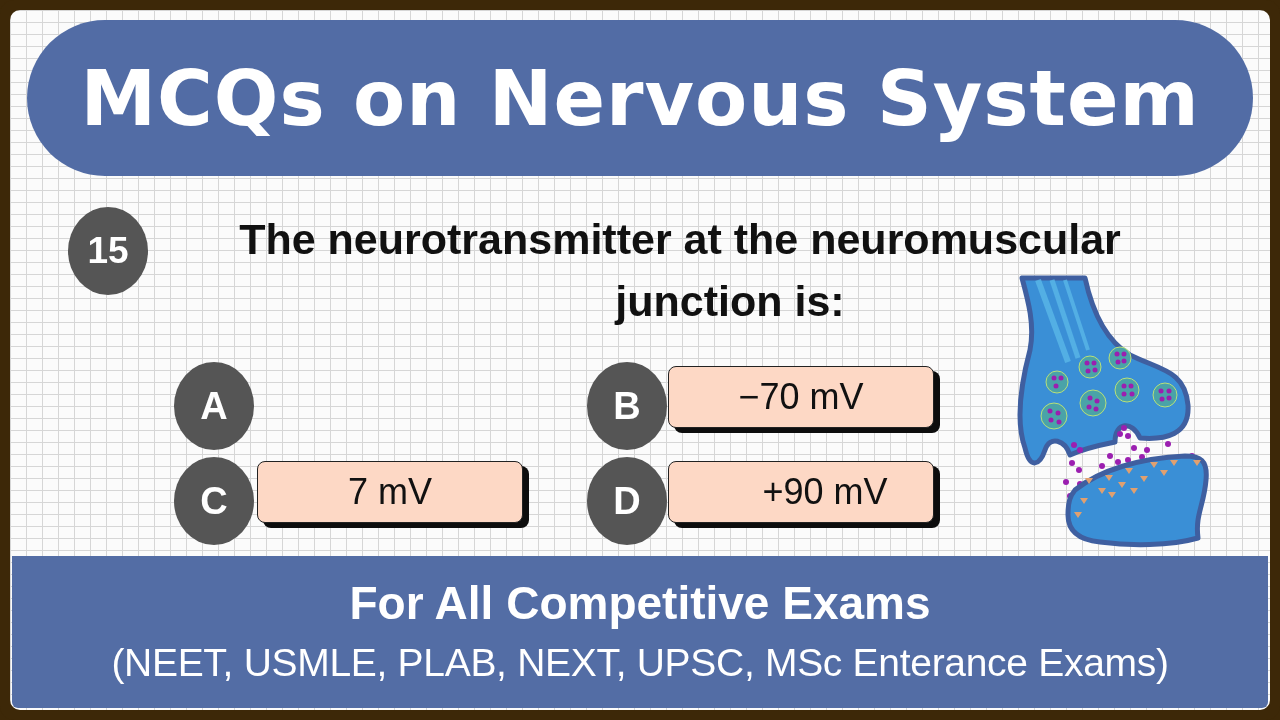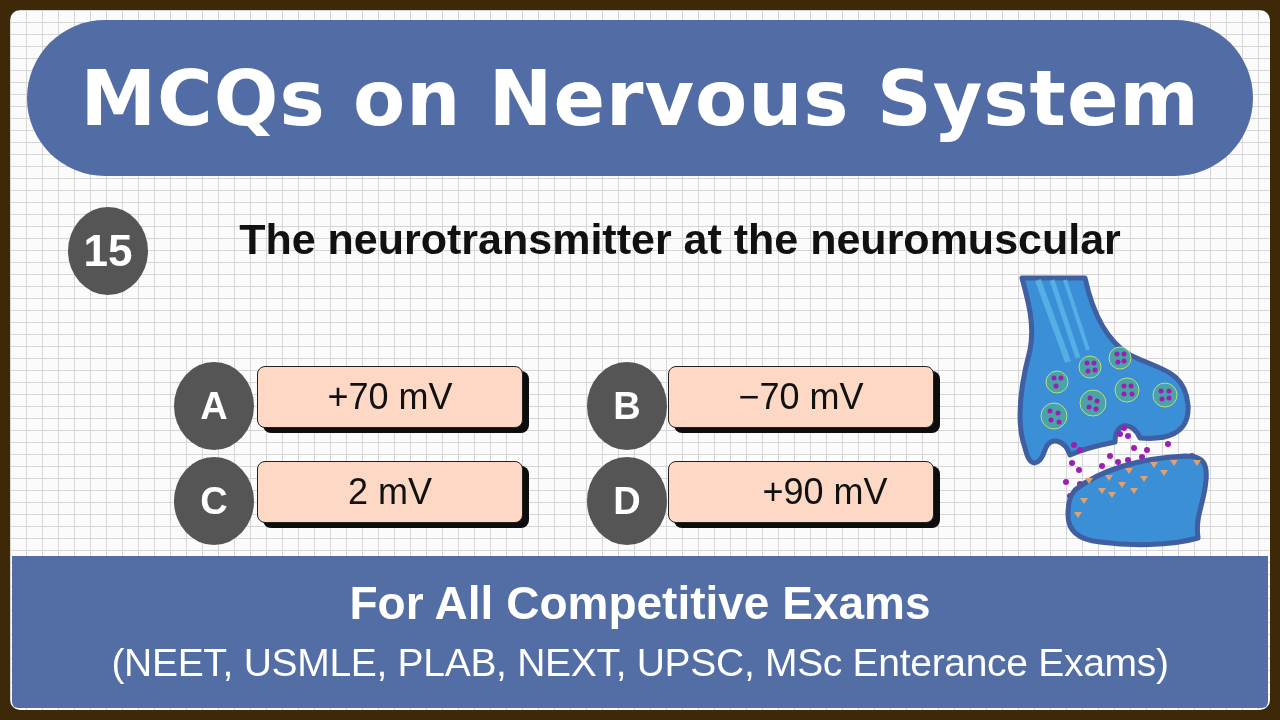--- a/index.html
+++ b/index.html
@@ -26,21 +26,21 @@
     }
     .title-pill span {
       font-family: "DejaVu Sans", sans-serif; font-weight: bold;
       font-size: 76px; color: #ffffff; letter-spacing: 1px;
     }
     .qnum {
       position: absolute; left: 58px; top: 197px; width: 80px; height: 88px;
       border-radius: 50%; background: #555555;
       display: flex; align-items: center; justify-content: center;
       font-family: "Liberation Sans", sans-serif; font-weight: bold;
-      font-size: 44px; color: #ffffff;
+      font-size: 37px; color: #ffffff;
     }
     .question {
       position: absolute; left: 150px; top: 198px; width: 1040px;
       font-family: Liberation Sans, sans-serif; font-weight: bold;
       font-size: 43px; line-height: 62px; color: #111111; text-align: center;
     }
     .opt-circle {
       position: absolute; width: 80px; height: 88px; border-radius: 50%;
       background: #555555; display: flex; align-items: center; justify-content: center;
       font-family: "Liberation Sans", sans-serif; font-weight: bold; font-size: 38px; color: #fff;
@@ -74,30 +74,30 @@
   <div class="canvas">
 
     <div class="title-pill">
       <span>MCQs on Nervous System</span>
     </div>
 
     <div class="qnum">15</div>
 
     <div class="question">
       <div>The neurotransmitter at the neuromuscular</div>
+      <div style="padding-left:100px;">junction is:</div>
     </div>
 
     <div class="opt-circle" style="left:164px; top:352px;">A</div>
-    <div class="opt-box" style="left:247px; top:356px;">+70 mV</div>
 
     <div class="opt-circle" style="left:577px; top:352px;">B</div>
     <div class="opt-box" style="left:658px; top:356px;">−70 mV</div>
 
     <div class="opt-circle" style="left:164px; top:447px;">C</div>
-    <div class="opt-box" style="left:247px; top:451px;">2 mV</div>
+    <div class="opt-box" style="left:247px; top:451px;">7 mV</div>
 
     <div class="opt-circle" style="left:577px; top:447px;">D</div>
     <div class="opt-box" style="left:658px; top:451px;padding-left:48px;">+90 mV</div>
 
     <svg class="illustration" viewBox="0 0 220 280">
 
       <path d="M12,8 L75,8 C82,40 95,70 120,85 C150,100 175,100 178,135 C180,165 155,170 130,168
                C122,150 105,152 105,172 C90,175 75,178 60,185 C55,170 40,165 35,180 C30,195 20,200 15,178
                C5,150 12,110 20,80 C25,55 18,30 12,8 Z" fill="#3a8fd6" stroke="#3f5fa0" stroke-width="5" stroke-linejoin="round"></path>
 

